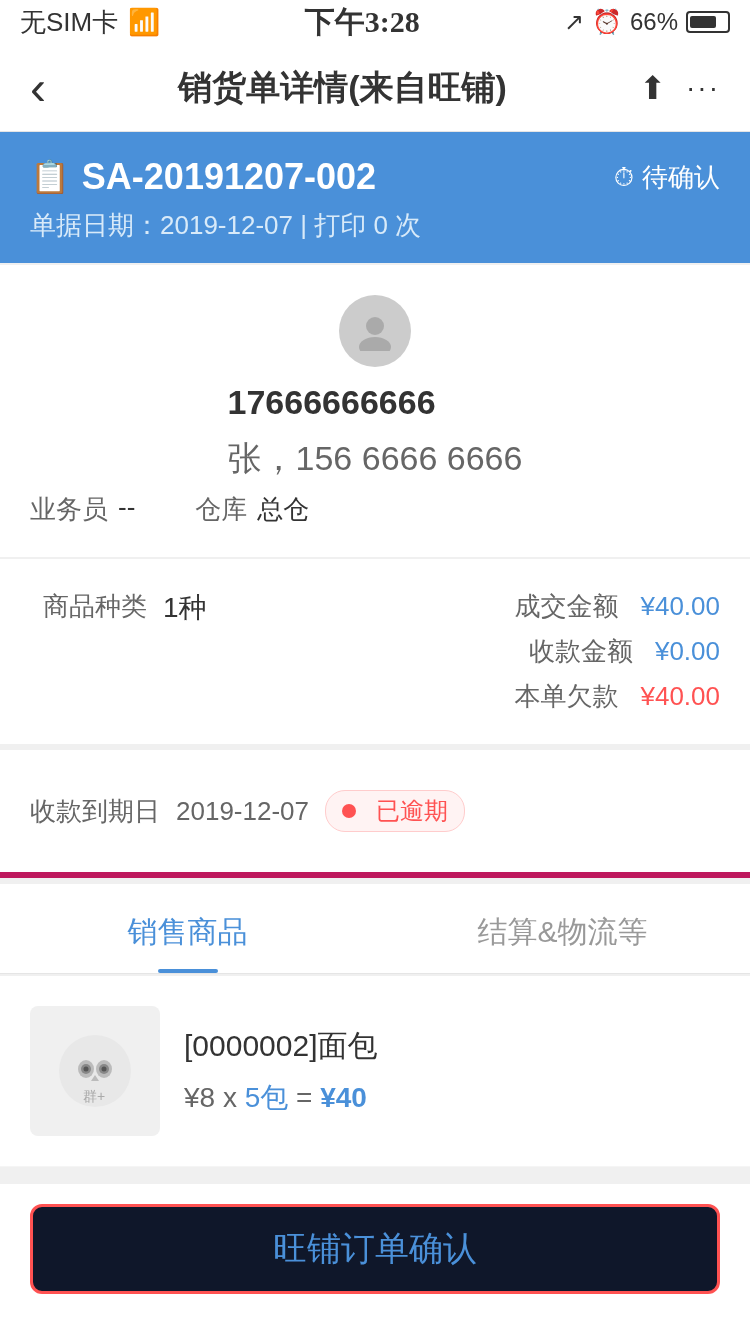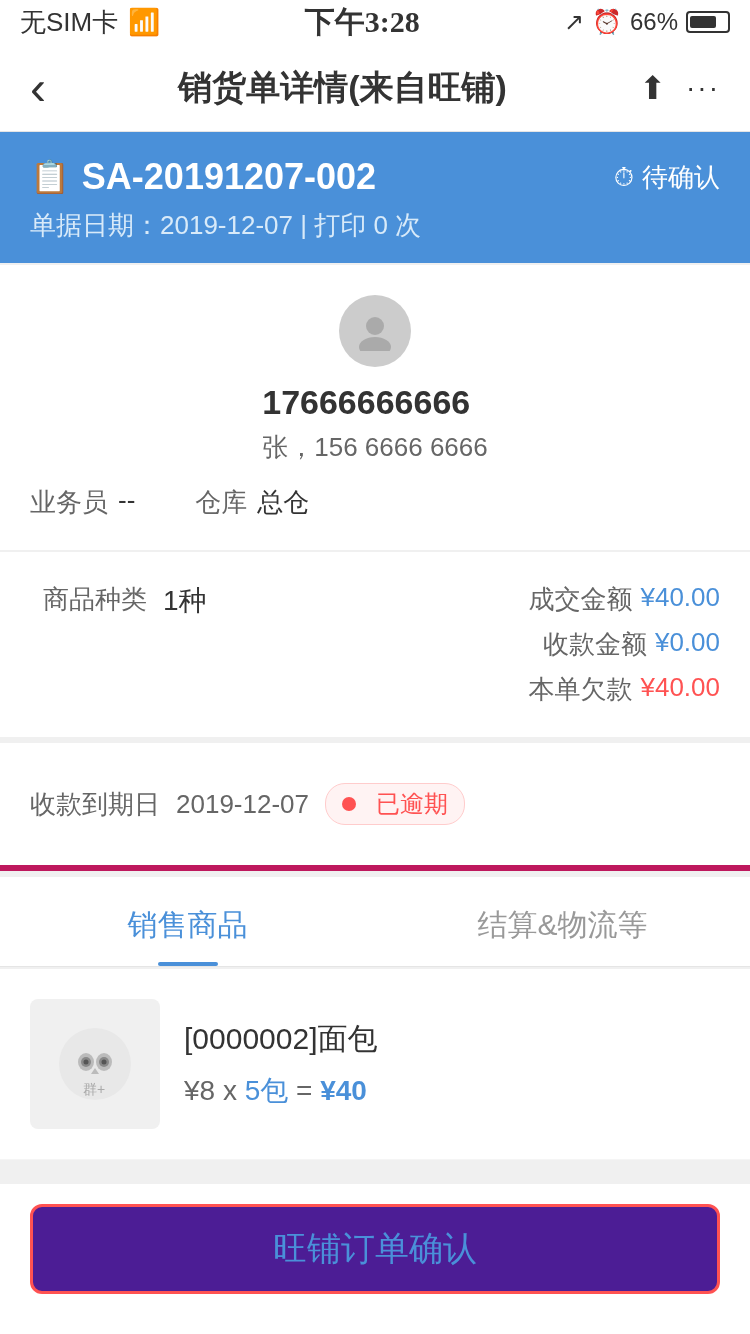--- a/index.html
+++ b/index.html
@@ -121,28 +121,28 @@
       font-size: 36px;
       color: #888;
       flex-shrink: 0;
     }
     .customer-name {
       font-size: 34px;
       font-weight: 600;
       color: #333;
     }
     .customer-detail {
-      font-size: 26px;
-      color: #666;
-      margin-top: 8px;
+      font-size: 34px;
+      color: #666;
+      margin-top: 14px;
     }
     .customer-meta {
       display: flex;
       gap: 60px;
-      margin-top: 20px;
+      margin-top: 10px;
       font-size: 26px;
       color: #666;
     }
     .meta-item {
       display: flex;
       gap: 10px;
     }
     .meta-value {
       color: #333;
     }
@@ -172,22 +172,22 @@
       font-size: 28px;
     }
     .summary-right {
       display: flex;
       flex-direction: column;
       gap: 10px;
       align-items: flex-end;
     }
     .amount-row {
       display: flex;
-      gap: 8px;
-      align-items: flex-start;
+      gap: 22px;
+      align-items: center;
       font-size: 26px;
     }
     .amount-label {
       color: #666;
     }
     .amount-value {
       color: #4a90d9;
       font-weight: 500;
     }
     .amount-value.overdue {
@@ -311,21 +311,21 @@
       left: 0;
       width: 750px;
       background: #fff;
       padding: 20px 30px 40px;
     }
     .confirm-btn {
       width: 100%;
       height: 90px;
       border: 3px solid #ff5252;
       border-radius: 12px;
-      background: #4c1d95;
+      background: #0f172a;
       color: #4a90d9;
       font-size: 34px;
       font-weight: 500;
       cursor: pointer;
       display: flex;
       align-items: center;
       justify-content: center;
     }
     .battery-icon { 
       display: inline-block;

